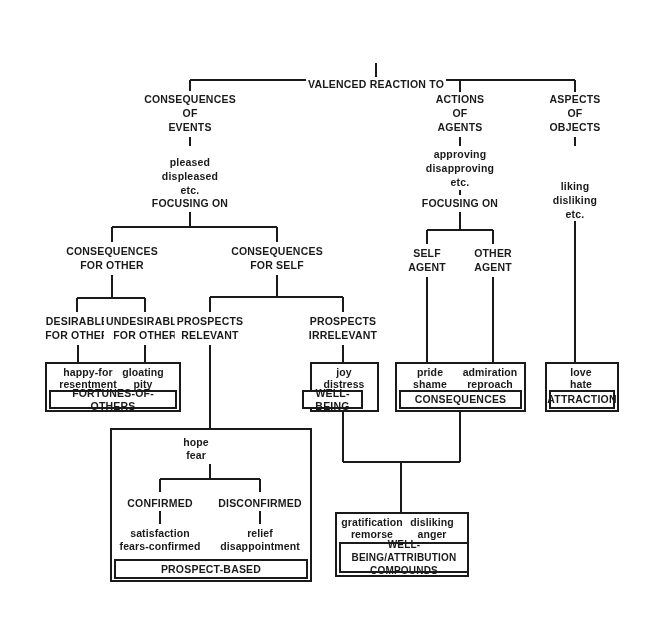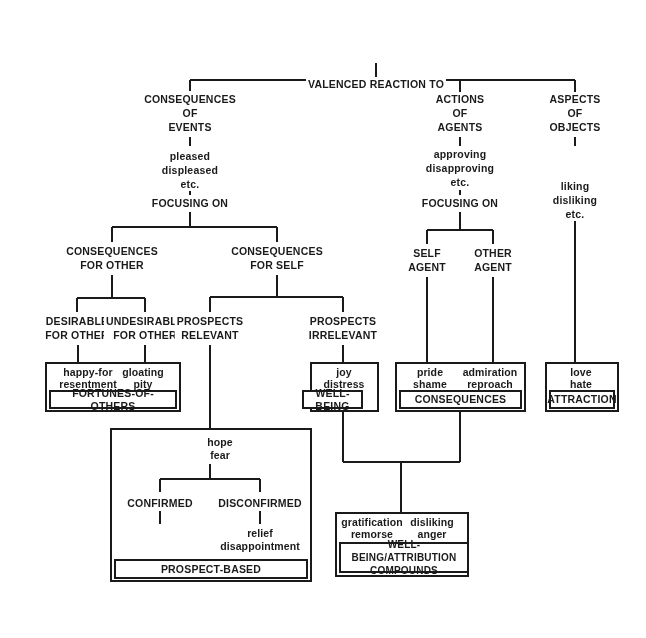--- a/index.html
+++ b/index.html
@@ -85,21 +85,21 @@
   <div class="node" style="left:190px;top:92px;">CONSEQUENCES
 OF
 EVENTS</div>
   <div class="node" style="left:460px;top:92px;">ACTIONS
 OF
 AGENTS</div>
   <div class="node" style="left:575px;top:92px;">ASPECTS
 OF
 OBJECTS</div>
 
-  <div class="node" style="left:190px;top:149px;">pleased
+  <div class="node" style="left:190px;top:155px;">pleased
 displeased
 etc.</div>
   <div class="node" style="left:460px;top:147px;">approving
 disapproving
 etc.</div>
   <div class="node" style="left:575px;top:147px;margin-top:32px;">liking
 disliking
 etc.</div>
 
   <div class="node" style="left:190px;top:196px;">FOCUSING ON</div>
@@ -141,24 +141,26 @@
   <div class="node emo" style="left:490px;top:366px;">admiration
 reproach</div>
   <div class="strip" style="left:399px;top:390px;width:123px;height:19px;">CONSEQUENCES</div>
 
   <div class="box" style="left:545px;top:362px;width:74px;height:50px;"></div>
   <div class="node emo" style="left:581px;top:366px;">love
 hate</div>
   <div class="strip" style="left:549px;top:390px;width:66px;height:19px;">ATTRACTION</div>
 
   <div class="box" style="left:110px;top:428px;width:202px;height:154px;"></div>
-  <div class="node emo" style="left:220px;top:436px;line-height:13px;">hope
+  <div class="node emo" style="left:196px;top:436px;line-height:13px;">hope
 fear</div>
   <div class="node" style="left:160px;top:496px;">CONFIRMED</div>
   <div class="node" style="left:260px;top:496px;">DISCONFIRMED</div>
+  <div class="node emo" style="left:160px;top:527px;line-height:13px;">satisfaction
+fears-confirmed</div>
   <div class="node emo" style="left:260px;top:527px;line-height:13px;">relief
 disappointment</div>
   <div class="strip" style="left:114px;top:559px;width:194px;height:20px;">PROSPECT-BASED</div>
 
   <div class="box" style="left:335px;top:512px;width:134px;height:65px;"></div>
   <div class="node emo" style="left:372px;top:516px;">gratification
 remorse</div>
   <div class="node emo" style="left:432px;top:516px;">disliking
 anger</div>
   <div class="strip" style="left:339px;top:542px;width:130px;height:31px;font-size:10px;">WELL-BEING/ATTRIBUTION

